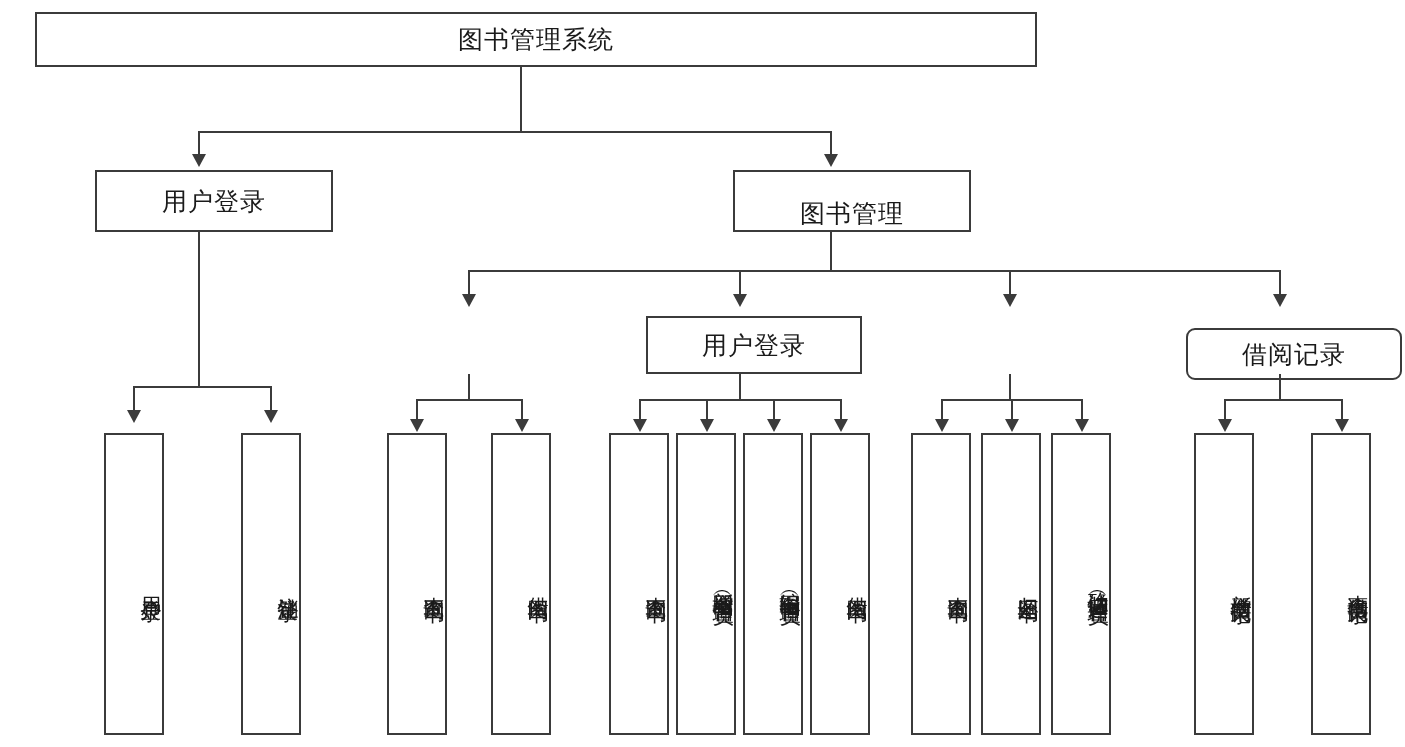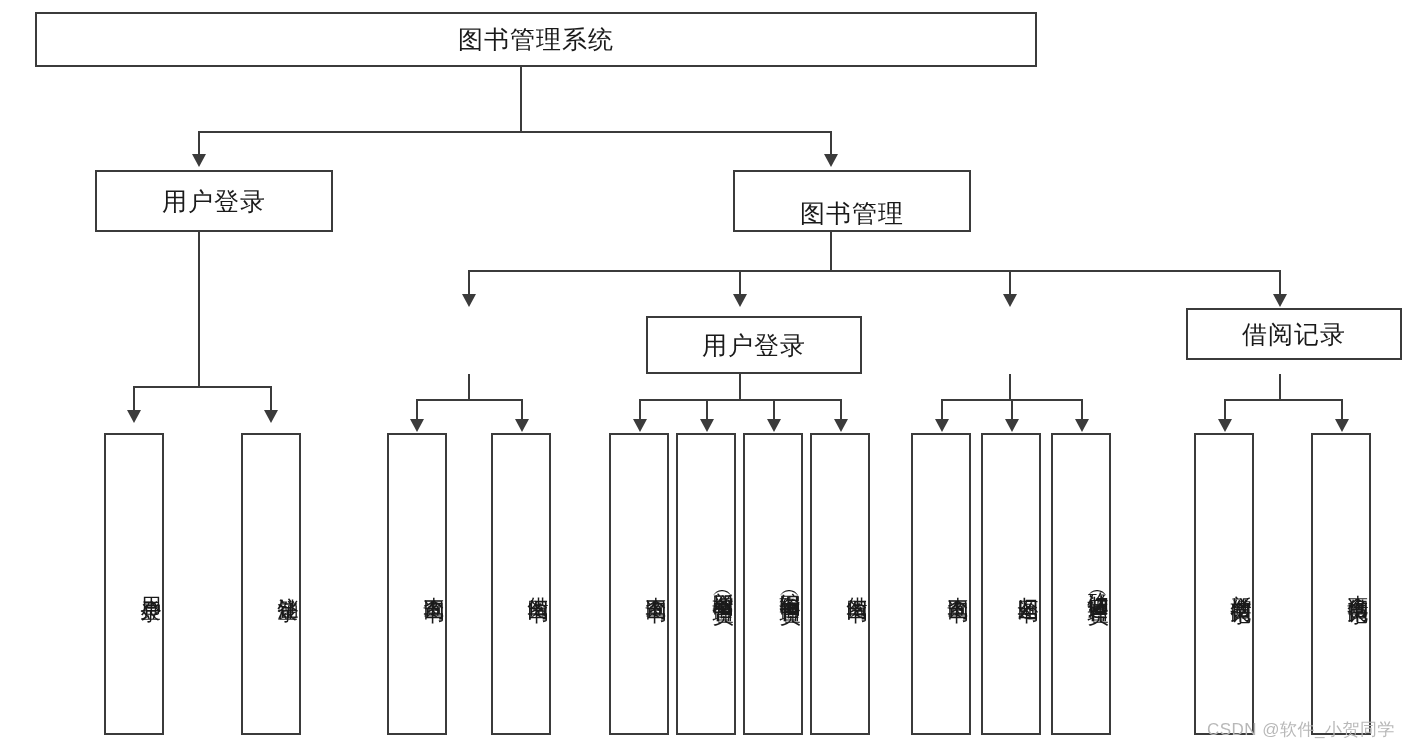--- a/index.html
+++ b/index.html
@@ -112,21 +112,21 @@
   <div class="vline" style="left:739px; top:270px; height:26px;"></div>
   <div class="arrow" style="left:733px; top:294px;"></div>
   <div class="vline" style="left:1009px; top:270px; height:26px;"></div>
   <div class="arrow" style="left:1003px; top:294px;"></div>
   <div class="vline" style="left:1279px; top:270px; height:26px;"></div>
   <div class="arrow" style="left:1273px; top:294px;"></div>
 
   <div class="node h" style="left:631px; top:316px; width:216px; height:58px;">
     <span class="lbl">用户登录</span>
   </div>
-  <div class="node h" style="left:1171px; top:308px; width:216px; height:52px;">
+  <div class="node h" style="left:1171px; top:328px; width:216px; height:52px;border-radius:9px;">
     <span class="lbl">借阅记录</span>
   </div>
 
   <div class="vline" style="left:468px; top:374px; height:27px;"></div>
   <div class="hline" style="left:416px; top:399px; width:105px;"></div>
   <div class="vline" style="left:416px; top:399px; height:22px;"></div>
   <div class="arrow" style="left:410px; top:419px;"></div>
   <div class="vline" style="left:521px; top:399px; height:22px;"></div>
   <div class="arrow" style="left:515px; top:419px;"></div>
 
@@ -194,15 +194,14 @@
     <span class="lbl">确认归还（管理员）</span>
   </div>
 
   <div class="node v" style="left:1194px; top:433px; width:60px; height:302px;">
     <span class="lbl">新增借阅记录</span>
   </div>
   <div class="node v" style="left:1311px; top:433px; width:60px; height:302px;">
     <span class="lbl">查询借阅记录</span>
   </div>
 
-  <div id="watermark">CSDN @软件_小贺同学</div>
 
 </div>
 
 </body></html>

